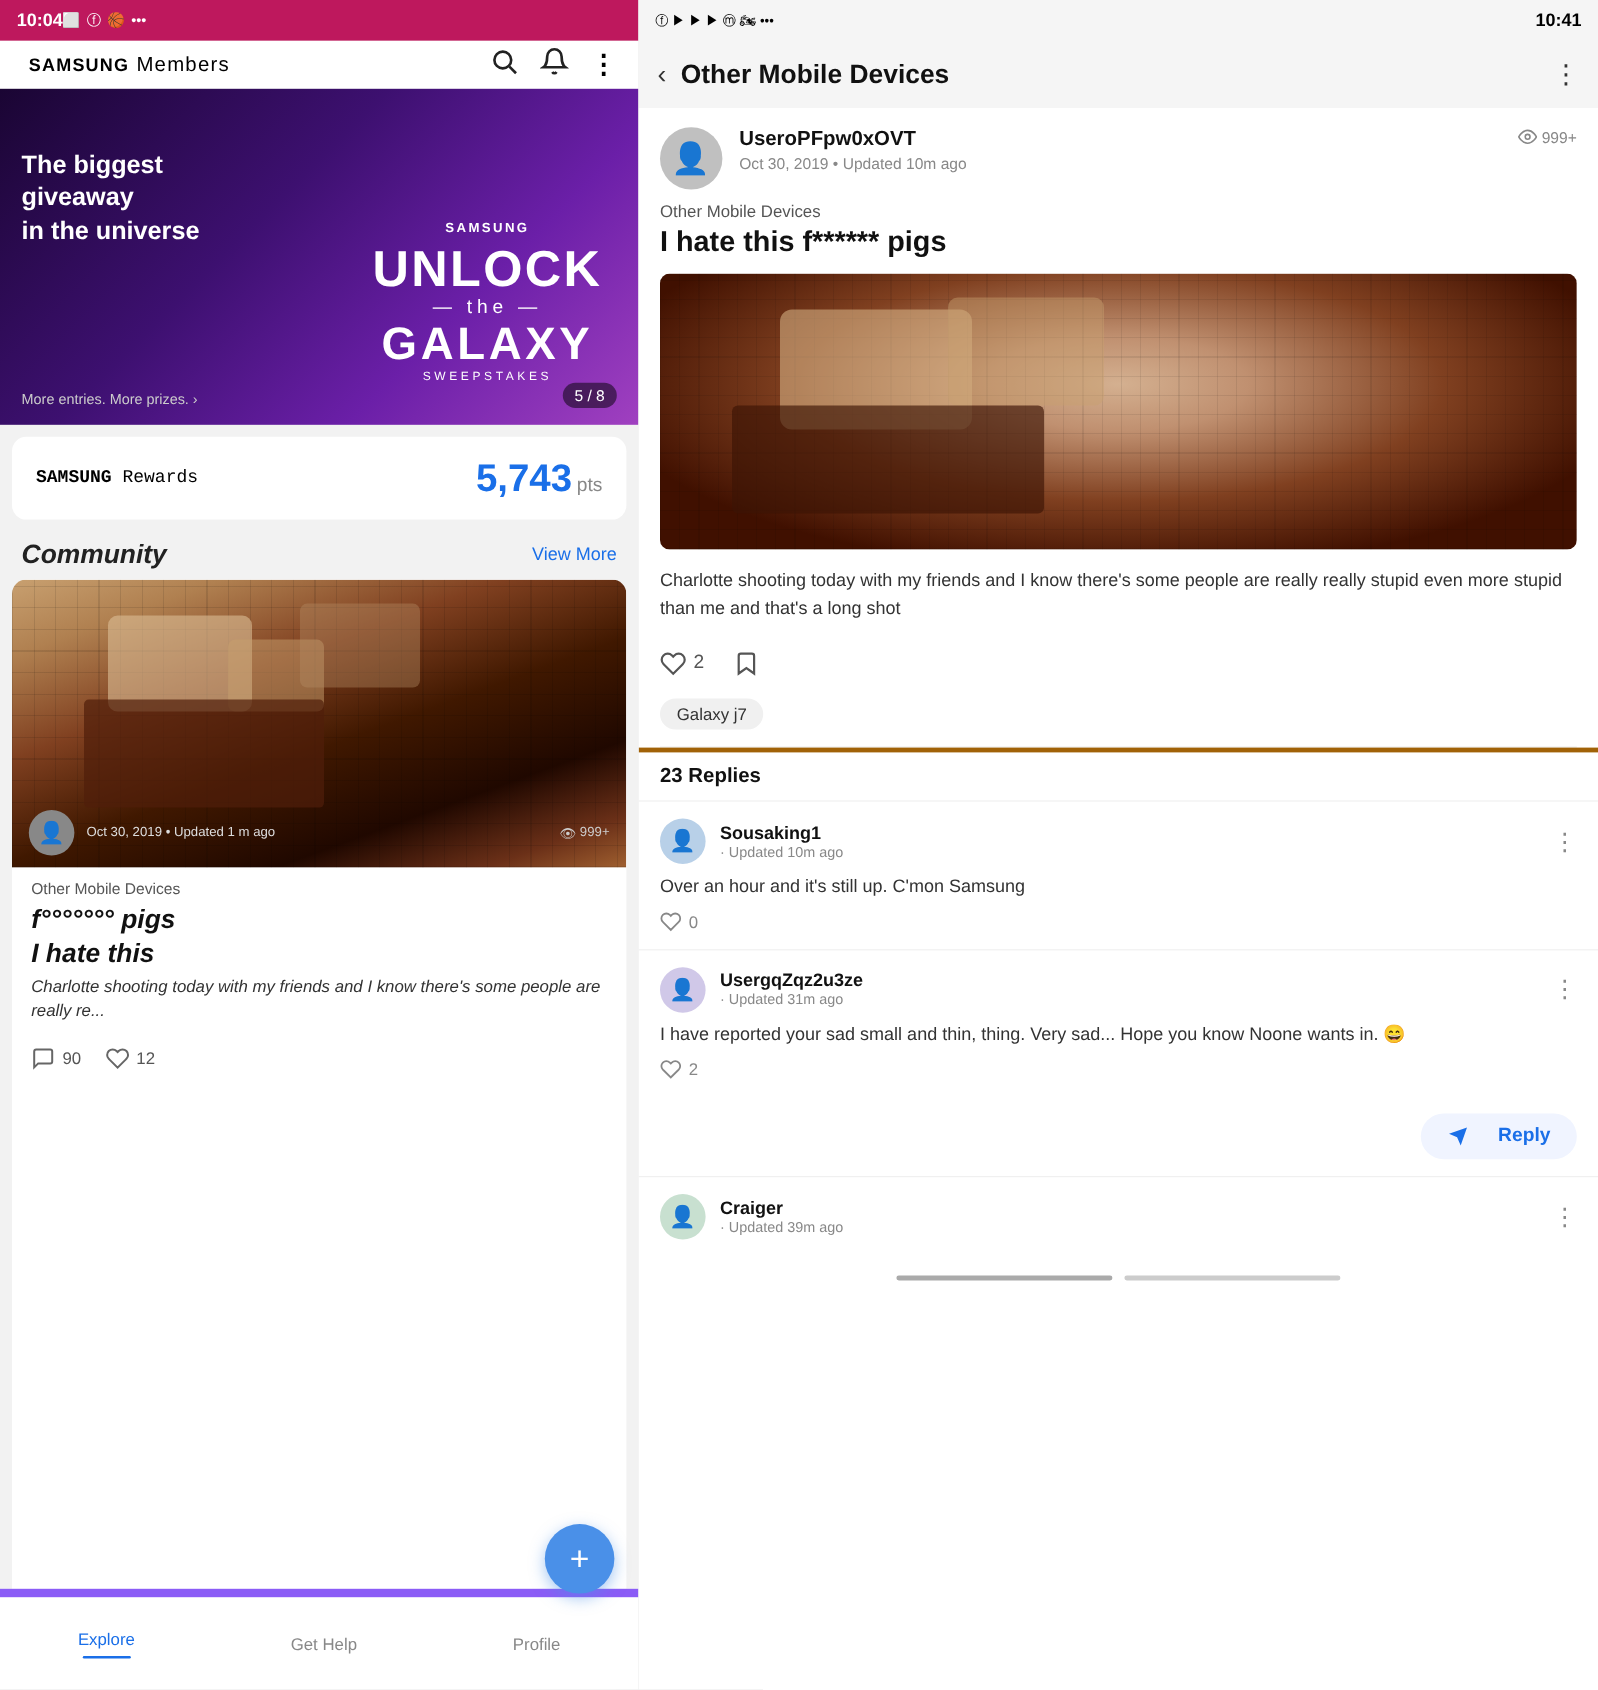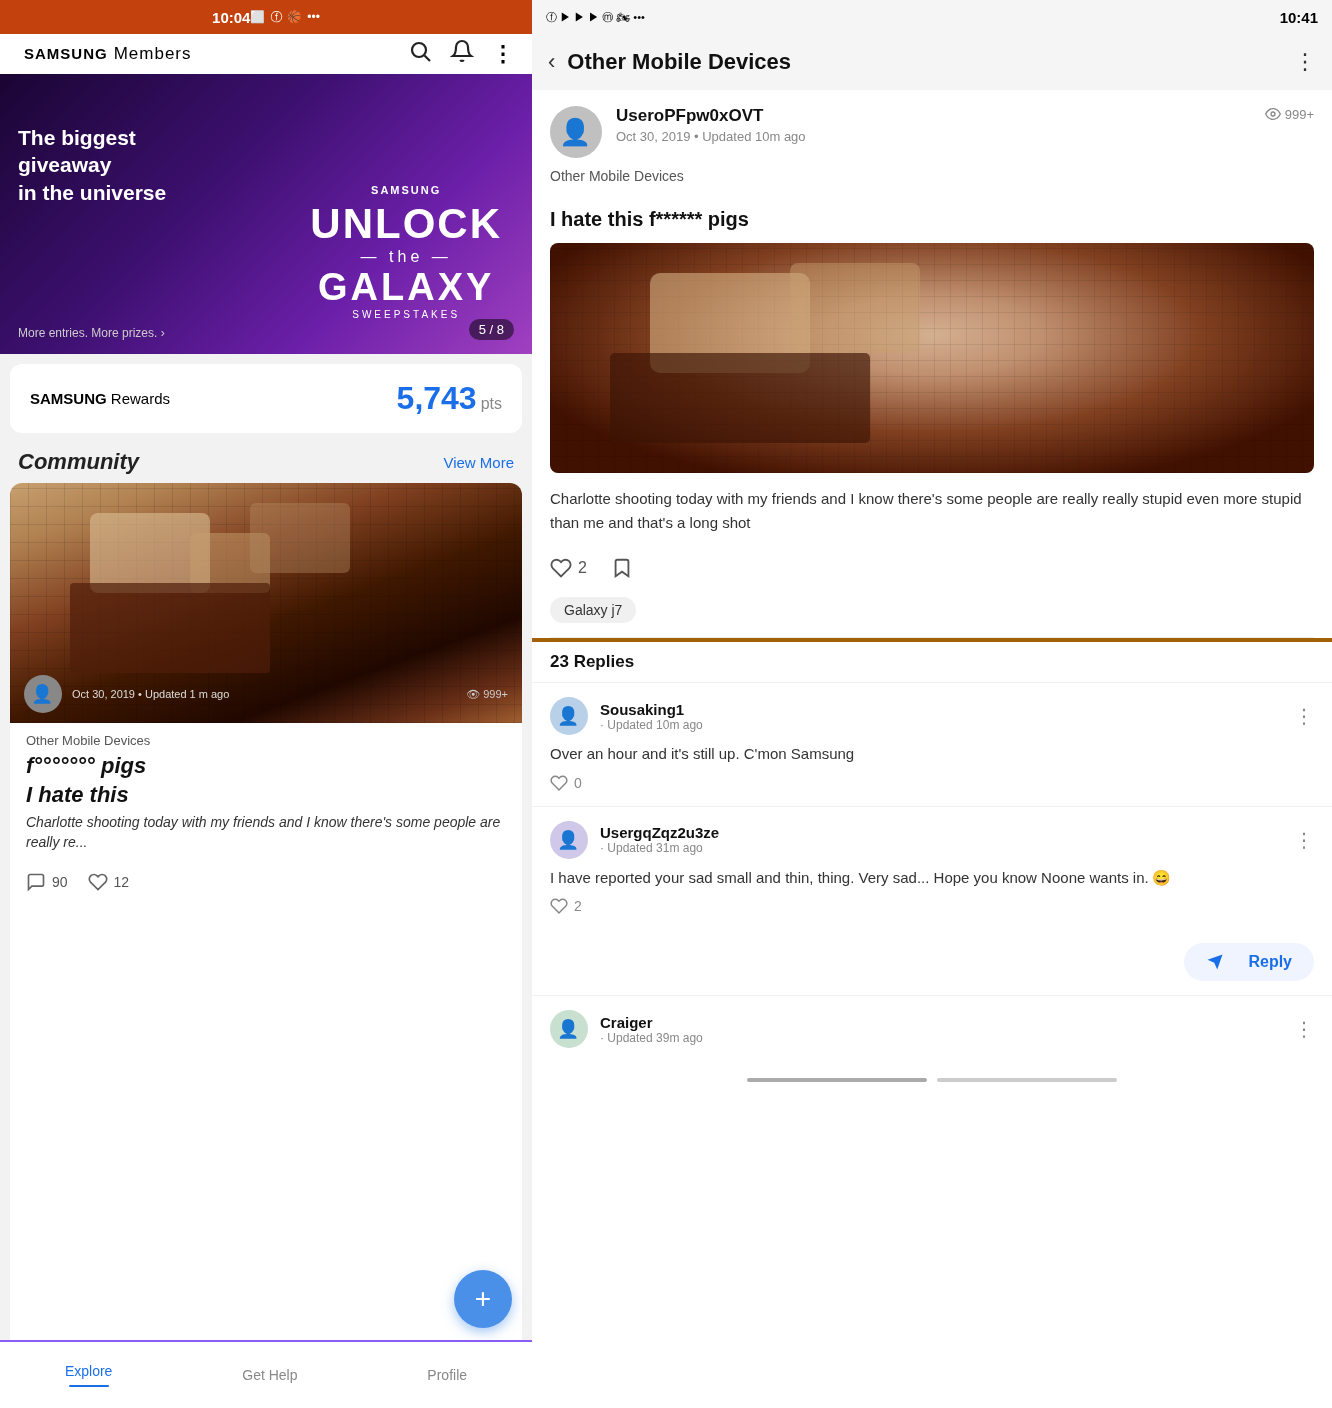--- a/index.html
+++ b/index.html
@@ -17,27 +17,27 @@
       width: 532px;
       height: 1408px;
       background: #f2f2f2;
       display: flex;
       flex-direction: column;
       overflow: hidden;
       position: relative;
     }
 
     .status-bar-left {
-      background: #c2410c;
+      background: #be185d;
       color: #fff;
       font-size: 13px;
       padding: 14px 14px;
       display: flex;
       align-items: center;
-      justify-content: center;
+      justify-content: flex-start;
       height: 34px;
     }
     .status-bar-left .time { font-weight: 700; font-size: 15px; }
     .status-bar-left .icons { display: flex; gap: 5px; align-items: center; font-size: 12px; }
 
     .top-bar {
       background: #fff;
       display: flex;
       align-items: center;
       justify-content: space-between;
@@ -108,21 +108,21 @@
 
     .rewards-card {
       background: #fff;
       margin: 10px 10px 0 10px;
       border-radius: 12px;
       padding: 16px 20px;
       display: flex;
       align-items: center;
       justify-content: space-between;
     }
-    .rewards-label { font-size: 15px; }
+    .rewards-label { font-size: 15px; font-family: Liberation Mono, monospace; }
     .rewards-points { color: #1a6fe8; font-size: 32px; font-weight: 700; }
     .rewards-pts { font-size: 16px; color: #888; margin-left: 4px; }
 
     .community-header {
       display: flex;
       align-items: center;
       justify-content: space-between;
       padding: 16px 18px 8px 18px;
     }
     .community-title { font-size: 22px; font-weight: 600; color: #222; font-style: italic; }
@@ -203,26 +203,26 @@
       font-size: 28px;
       box-shadow: 0 4px 12px rgba(74,144,232,0.5);
       z-index: 10;
     }
 
     .bottom-nav {
       position: absolute;
       bottom: 0;
       left: 0;
       right: 0;
-      height: 68px;
+      height: 84px;
       background: #fff;
       display: flex;
       align-items: center;
       justify-content: space-around;
-      border-top: 2px solid #8b5cf6;
+      border-top: 7px solid #8b5cf6;
     }
     .nav-item { display: flex; flex-direction: column; align-items: center; gap: 2px; font-size: 14px; color: #888; padding: 8px 20px; }
     .nav-item.active { color: #1a6fe8; }
     .nav-item.active::after { content: ''; display: block; width: 40px; height: 2px; background: #1a6fe8; margin-top: 4px; border-radius: 2px; }
 
     
     .right-panel {
       width: 800px;
       height: 1408px;
       background: #f5f5f5;
@@ -279,21 +279,21 @@
       font-size: 26px;
       color: #666;
       flex-shrink: 0;
     }
     .author-info { flex: 1; }
     .author-name { font-size: 17px; font-weight: 700; color: #111; }
     .author-meta { font-size: 13px; color: #888; margin-top: 3px; }
     .views-badge { display: flex; align-items: center; gap: 4px; color: #888; font-size: 13px; }
 
     .post-detail-category { padding: 0 18px 4px 18px; color: #555; font-size: 14px; }
-    .post-detail-title { padding: 0 18px 12px 18px; font-size: 20px; font-weight: 800; color: #111; margin-top: 20px; }
+    .post-detail-title { padding: 0 18px 12px 18px; font-size: 24px; font-weight: 800; color: #111; }
 
     .post-detail-image {
       width: calc(100% - 36px);
       margin: 0 18px;
       height: 230px;
       background: #4a2010;
       border-radius: 8px;
       overflow: hidden;
       position: relative;
     }

